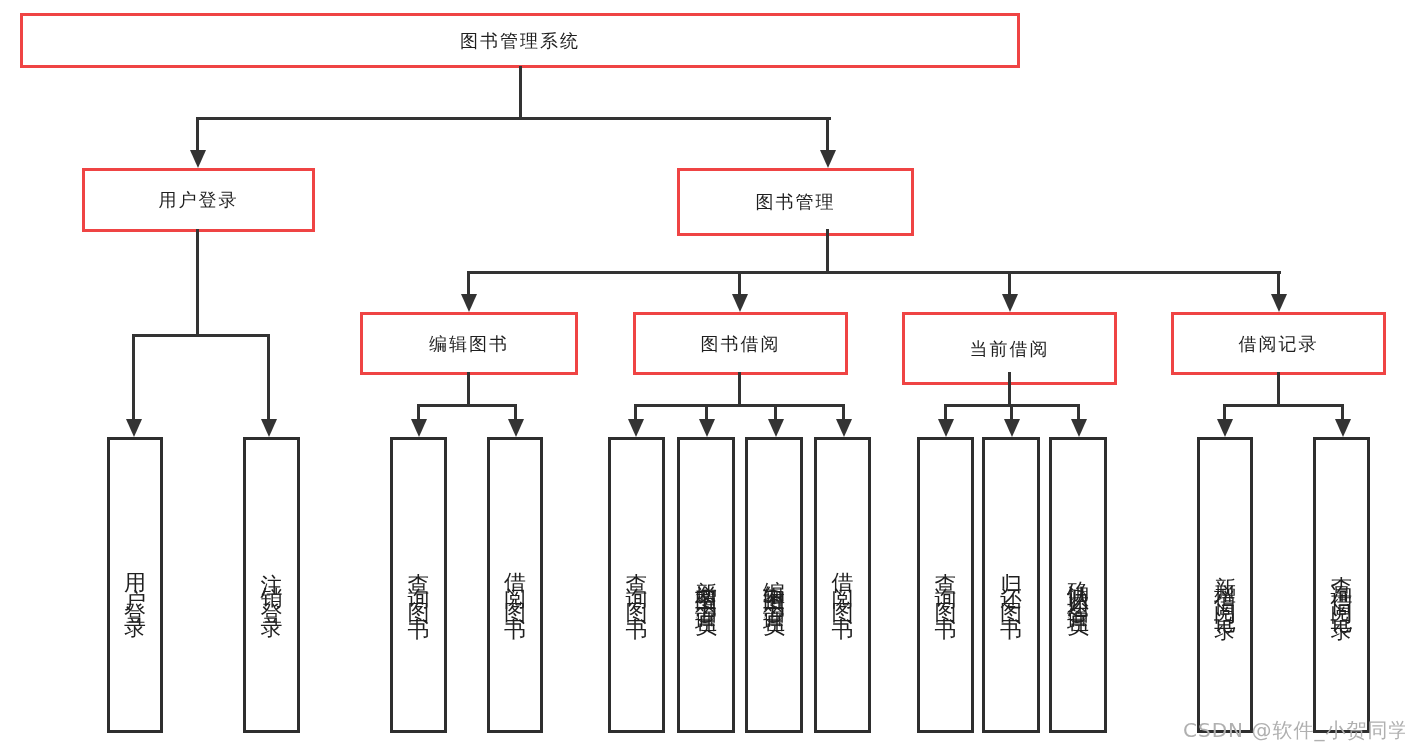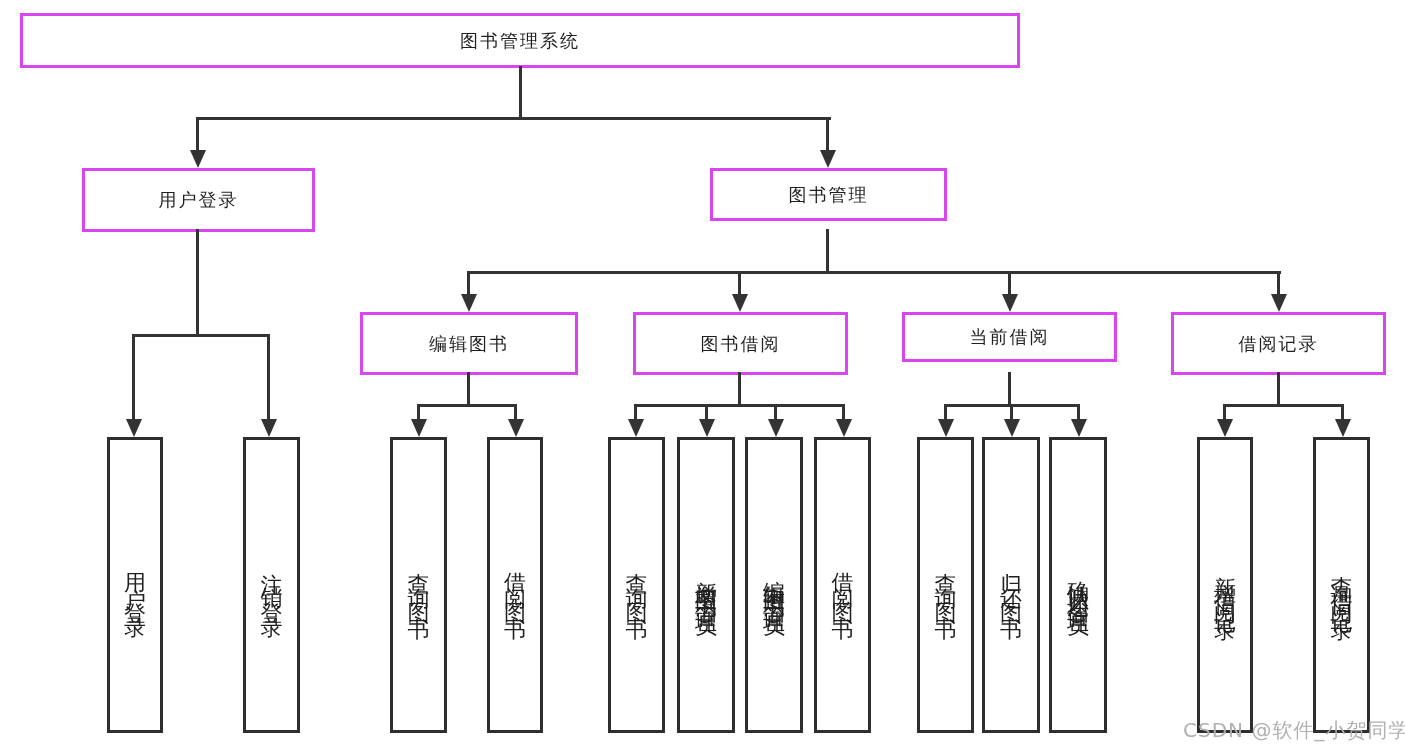--- a/index.html
+++ b/index.html
@@ -19,21 +19,21 @@
   .arrow {
     position: absolute; width: 0; height: 0;
     border-left: 8px solid transparent;
     border-right: 8px solid transparent;
     border-top: 18px solid #333333;
   }
   
   .node {
     position: absolute;
     box-sizing: border-box;
-    border: 3px solid #d946ef;
+    border: 3px solid #ef4444;
     background: #ffffff;
     display: flex; align-items: center; justify-content: center;
     font-size: 18px; color: #1f1f1f;
     letter-spacing: 2px;
     white-space: nowrap;
   }
   
   .leaf {
     position: absolute;
     top: 437px; height: 296px;
@@ -69,21 +69,21 @@
   <div class="node" style="left:20px; top:13px; width:1000px; height:55px;">图书管理系统</div>
 
   <div class="vl" style="left:519px; top:66px; height:54px;"></div>
   <div class="hl" style="left:196px; top:117px; width:635px;"></div>
   <div class="vl" style="left:196px; top:117px; height:35px;"></div>
   <div class="arrow" style="left:190px; top:150px;"></div>
   <div class="vl" style="left:826px; top:117px; height:35px;"></div>
   <div class="arrow" style="left:820px; top:150px;"></div>
 
   <div class="node" style="left:82px; top:168px; width:233px; height:64px;">用户登录</div>
-  <div class="node" style="left:710px; top:168px; width:237px; height:53px;">图书管理</div>
+  <div class="node" style="left:677px; top:168px; width:237px; height:68px;">图书管理</div>
 
   <div class="vl" style="left:196px; top:229px; height:108px;"></div>
   <div class="hl" style="left:132px; top:334px; width:138px;"></div>
   <div class="vl" style="left:132px; top:334px; height:87px;"></div>
   <div class="arrow" style="left:126px; top:419px;"></div>
   <div class="vl" style="left:267px; top:334px; height:87px;"></div>
   <div class="arrow" style="left:261px; top:419px;"></div>
 
   <div class="vl" style="left:826px; top:229px; height:45px;"></div>
   <div class="hl" style="left:467px; top:271px; width:814px;"></div>
@@ -91,21 +91,21 @@
   <div class="arrow" style="left:461px; top:294px;"></div>
   <div class="vl" style="left:738px; top:271px; height:25px;"></div>
   <div class="arrow" style="left:732px; top:294px;"></div>
   <div class="vl" style="left:1008px; top:271px; height:25px;"></div>
   <div class="arrow" style="left:1002px; top:294px;"></div>
   <div class="vl" style="left:1277px; top:271px; height:25px;"></div>
   <div class="arrow" style="left:1271px; top:294px;"></div>
 
   <div class="node" style="left:360px; top:312px; width:218px; height:63px;">编辑图书</div>
   <div class="node" style="left:633px; top:312px; width:215px; height:63px;">图书借阅</div>
-  <div class="node" style="left:902px; top:312px; width:215px; height:50px;">当前借阅</div>
+  <div class="node" style="left:902px; top:312px; width:215px; height:73px;">当前借阅</div>
   <div class="node" style="left:1171px; top:312px; width:215px; height:63px;">借阅记录</div>
 
   <div class="vl" style="left:467px; top:372px; height:35px;"></div>
   <div class="hl" style="left:417px; top:404px; width:100px;"></div>
   <div class="vl" style="left:417px; top:404px; height:17px;"></div>
   <div class="arrow" style="left:411px; top:419px;"></div>
   <div class="vl" style="left:514px; top:404px; height:17px;"></div>
   <div class="arrow" style="left:508px; top:419px;"></div>
 
   <div class="vl" style="left:738px; top:372px; height:35px;"></div>

